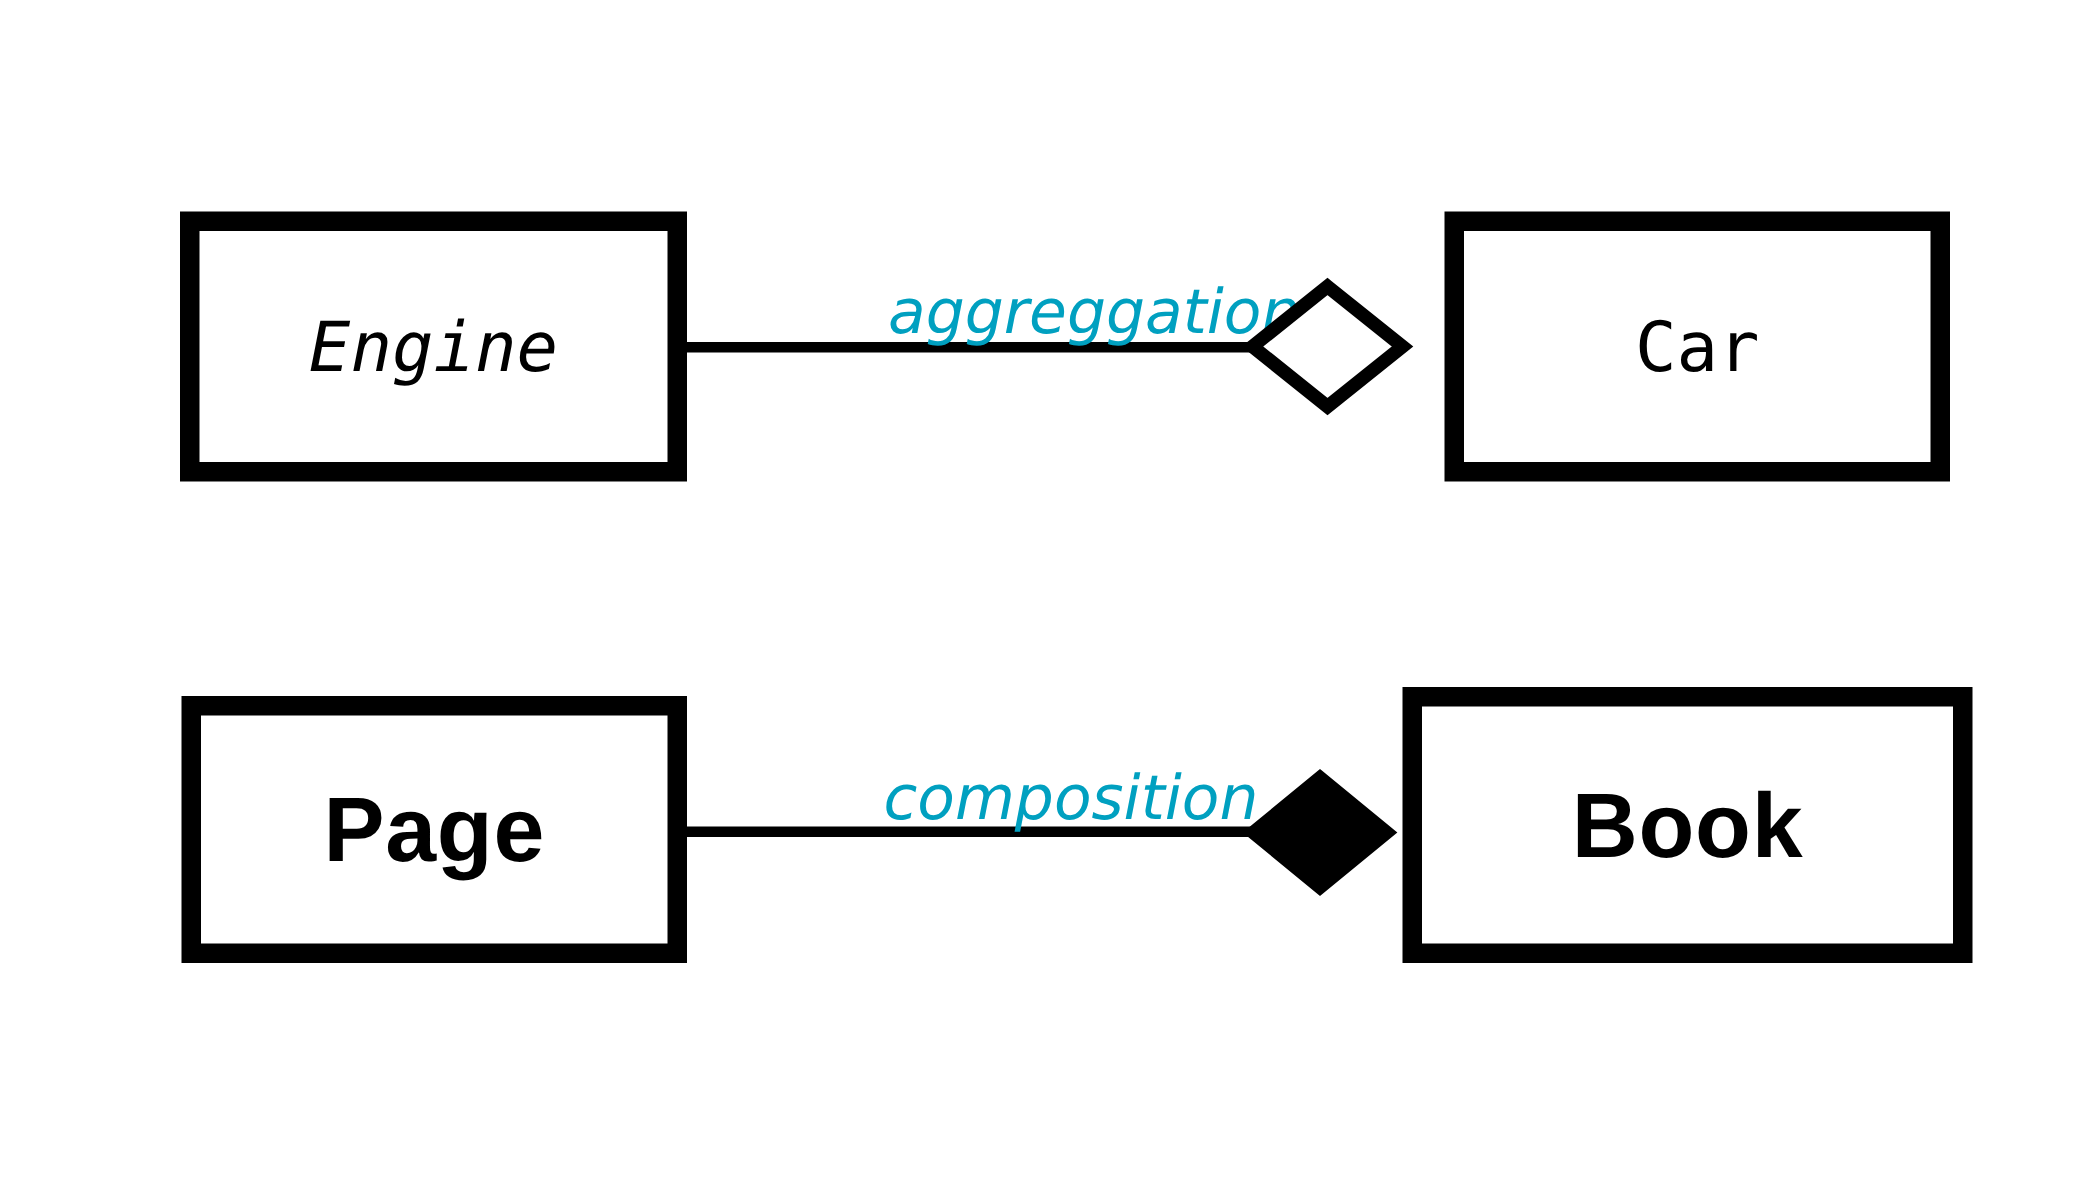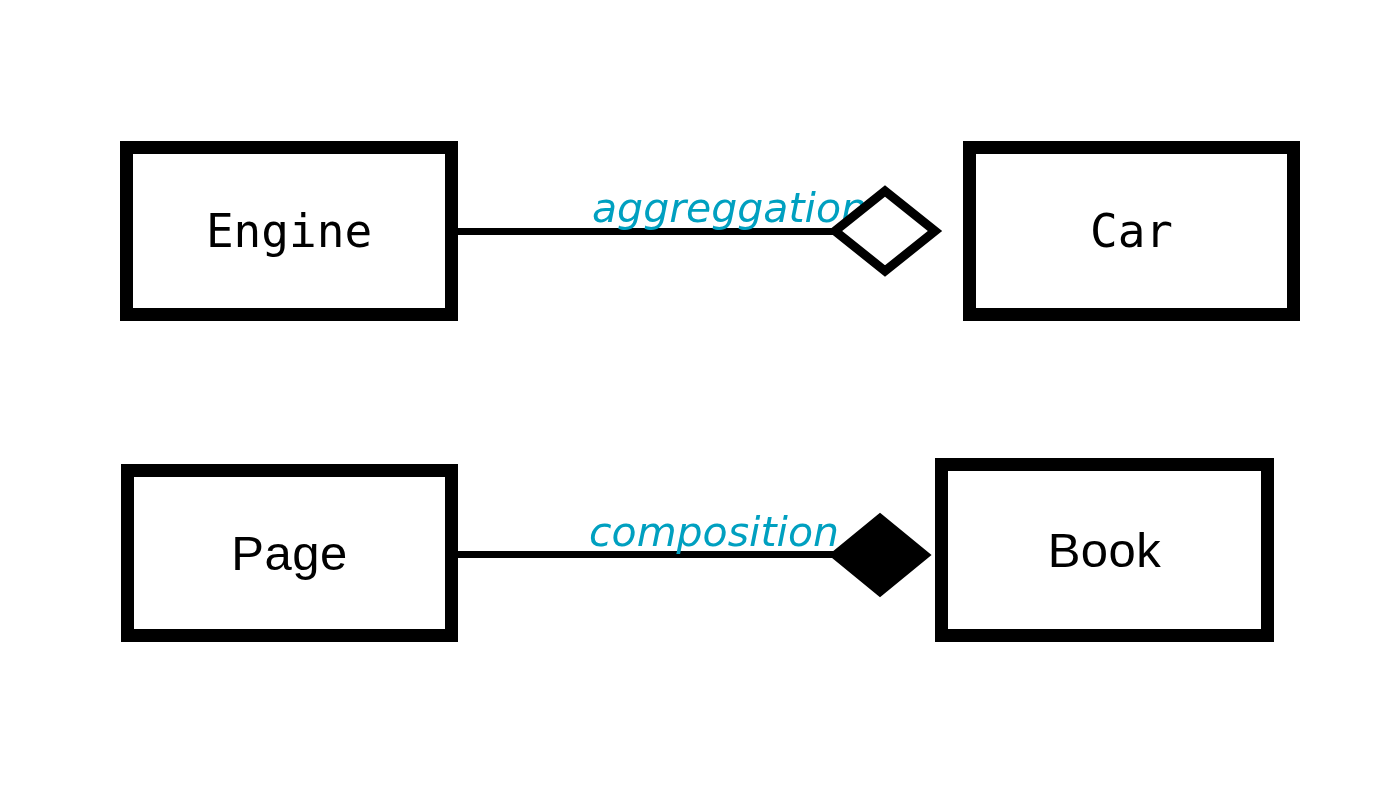--- a/index.html
+++ b/index.html
@@ -31,30 +31,30 @@
     line-height: 1;
     white-space: nowrap;
   }
   .mono .class-label {
     font-family: "DejaVu Sans Mono", "Liberation Mono", monospace;
     font-size: 46px;
     letter-spacing: 0px;
   }
   .sans .class-label {
     font-family: "Liberation Sans", "DejaVu Sans", sans-serif;
-    font-size: 49px;
-    font-weight: 400;
+    font-size: 61px;
+    font-weight: 700;
     letter-spacing: 0.5px;
   }
 
   
-  #box-engine { left: 120px; top: 141px;  width: 338px; height: 180px; }
+  #box-engine { left: 120px; top: 141px;  width: 338px; height: 180px; font-style: italic; }
   #box-car    { left: 941px; top: 141px;  width: 337px; height: 180px; margin-left: 22px; }
   #box-page   { left: 121px; top: 464px;  width: 337px; height: 178px; }
-  #box-book   { left: 935px; top: 458px;  width: 339px; height: 184px; }
+  #box-book   { left: 935px; top: 458px;  width: 380px; height: 184px; }
 
   
   .connector-line {
     position: absolute;
     background: #000000;
     height: 7px;
   }
   #line-aggregation { left: 458px; top: 228px; width: 380px; }
   #line-composition { left: 458px; top: 551px; width: 376px; }
 

